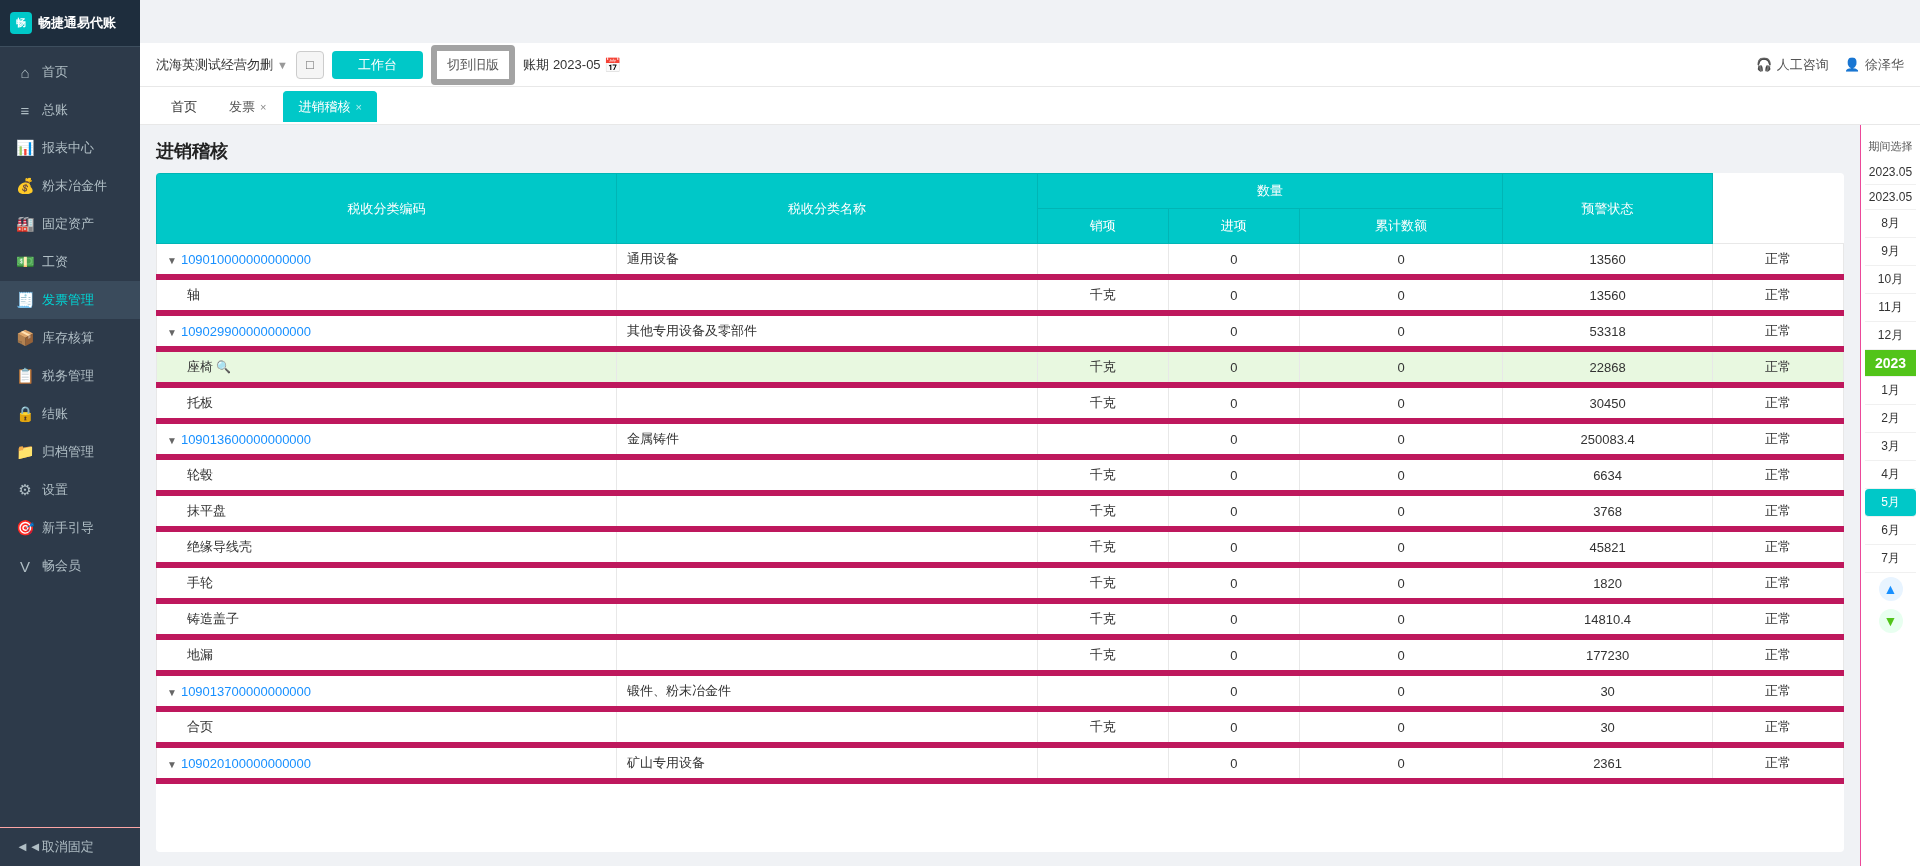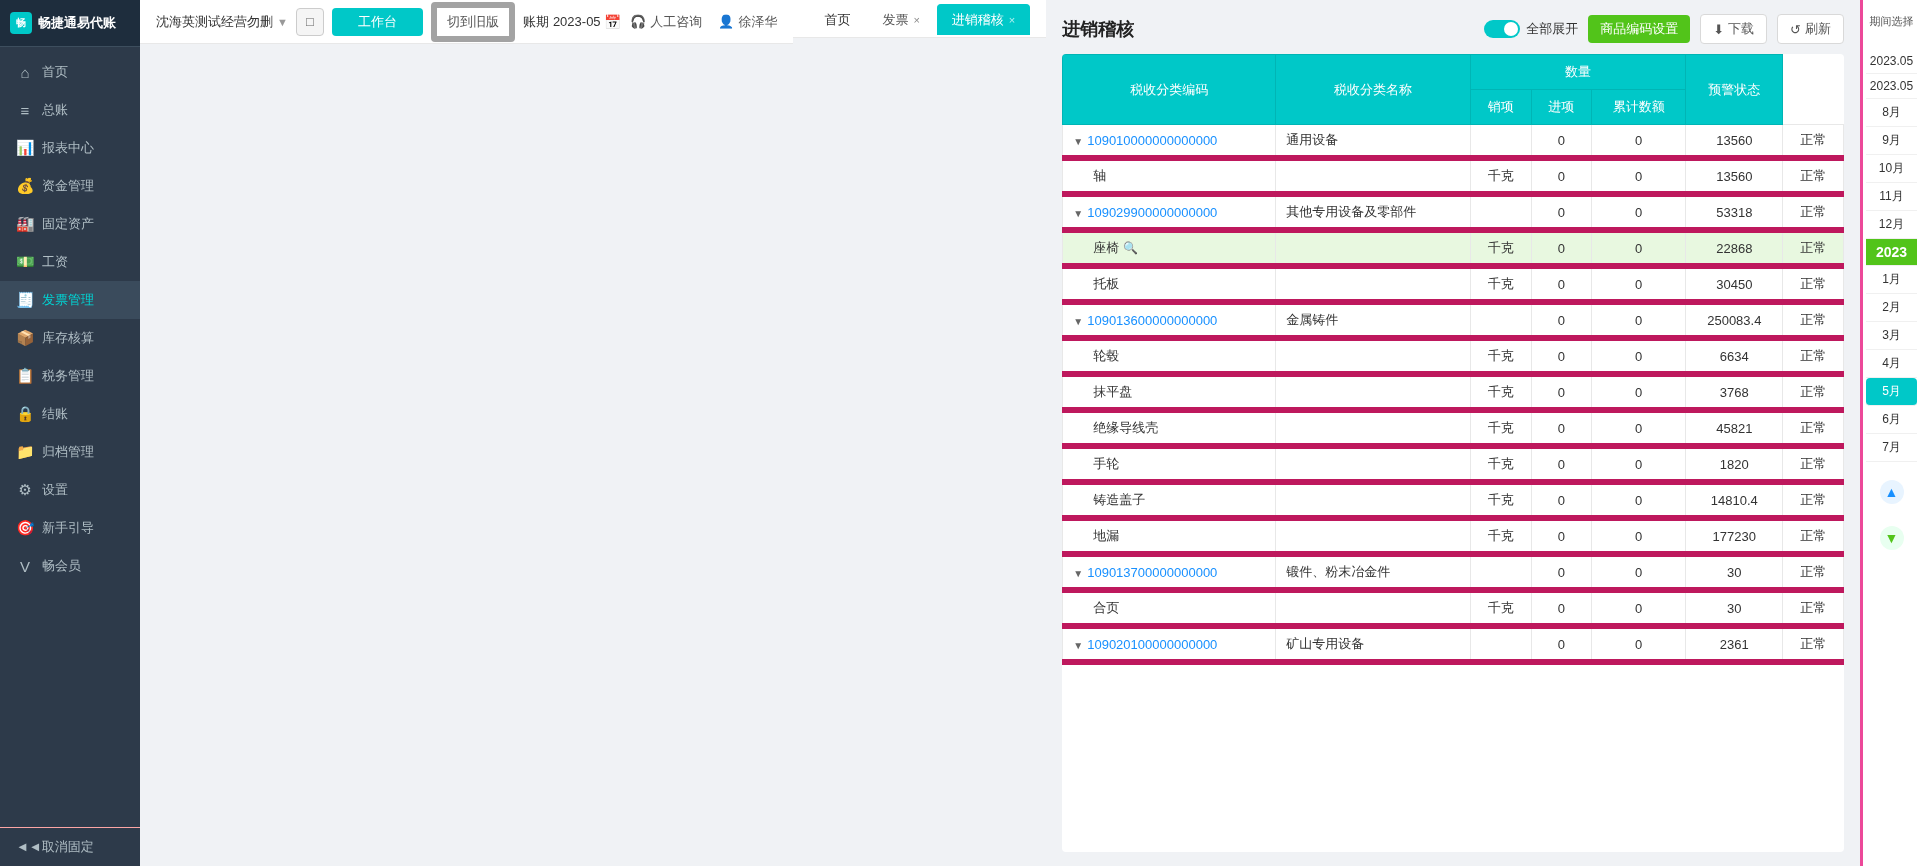--- a/index.html
+++ b/index.html
@@ -46,21 +46,21 @@
     .sidebar-bottom {
       padding: 10px 16px;
       color: #b0bec5;
       cursor: pointer;
       border-top: 1px solid #fca5a5;
       display: flex; align-items: center; gap: 6px;
       font-size: 12px;
     }
 
     
-    .main { flex: 1; display: flex; flex-direction: row; overflow: hidden; }
+    .main { flex: 1; display: flex; flex-direction: column; overflow: hidden; margin-top: 43px; }
 
     
     .topbar {
       background: #fff;
       height: 44px;
       display: flex;
       align-items: center;
       padding: 0 16px;
       border-bottom: 1px solid #e8e8e8;
       gap: 8px;
@@ -231,26 +231,26 @@
       border: 1px solid #e8e8e8;
     }
     tbody td.text-left { text-align: left; }
     tbody td.category-code { color: #1890ff; text-align: left; }
     .expand-icon { color: #666; font-size: 10px; margin-right: 4px; }
 
     
     .right-panel {
       width: 60px;
       background: #fff;
-      border-left: 3px solid #ec4899;
+      border-left: 1px solid #ec4899;
       display: flex;
       flex-direction: column;
       align-items: center;
       padding: 8px 0;
-      gap: 14px;
+      gap: 0;
     }
     .period-title {
       font-size: 11px;
       color: #555;
       padding: 6px 4px;
       text-align: center;
       writing-mode: horizontal-tb;
       white-space: nowrap;
     }
     .period-item {
@@ -293,21 +293,21 @@
     <div class="sidebar-item">
       <span class="sidebar-item-icon">≡</span>
       <span class="sidebar-item-label">总账</span>
     </div>
     <div class="sidebar-item">
       <span class="sidebar-item-icon">📊</span>
       <span class="sidebar-item-label">报表中心</span>
     </div>
     <div class="sidebar-item">
       <span class="sidebar-item-icon">💰</span>
-      <span class="sidebar-item-label">资金管理</span>
+      <span class="sidebar-item-label">粉末冶金件</span>
     </div>
     <div class="sidebar-item">
       <span class="sidebar-item-icon">🏭</span>
       <span class="sidebar-item-label">固定资产</span>
     </div>
     <div class="sidebar-item">
       <span class="sidebar-item-icon">💵</span>
       <span class="sidebar-item-label">工资</span>
     </div>
     <div class="sidebar-item active">
@@ -389,35 +389,20 @@
       <span>进销稽核</span>
       <span class="tab-close">×</span>
     </div>
   </div>
 
   <div class="content">
     <div class="page">
 
       <div class="page-header">
         <h2 class="page-title">进销稽核</h2>
-        <div class="page-actions">
-          <div class="toggle-wrap">
-            <div class="toggle"></div>
-            <span>全部展开</span>
-          </div>
-          <button class="btn-product-code">商品编码设置</button>
-          <button class="btn-download">
-            <span>⬇</span>
-            <span>下载</span>
-          </button>
-          <button class="btn-refresh">
-            <span>↺</span>
-            <span>刷新</span>
-          </button>
-        </div>
       </div>
 
       <div class="table-wrap">
         <table>
           <thead>
             <tr>
               <th rowspan="2">税收分类编码</th>
               <th rowspan="2">税收分类名称</th>
               <th colspan="3">数量</th>
               <th rowspan="2">预警状态</th>

